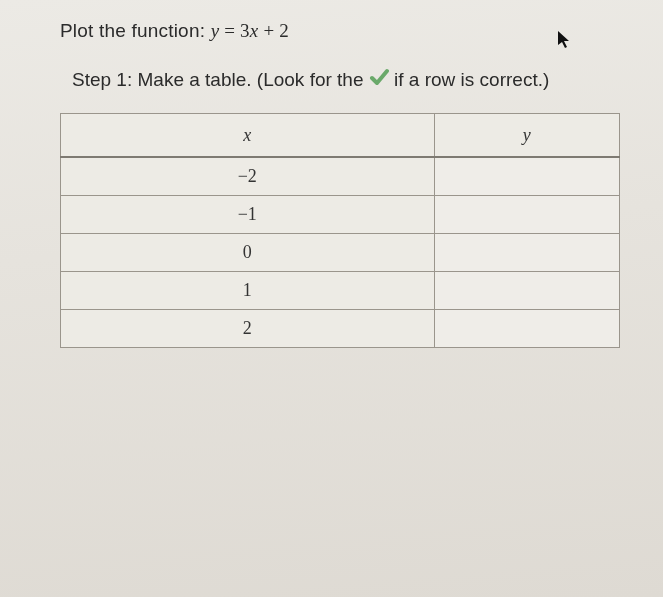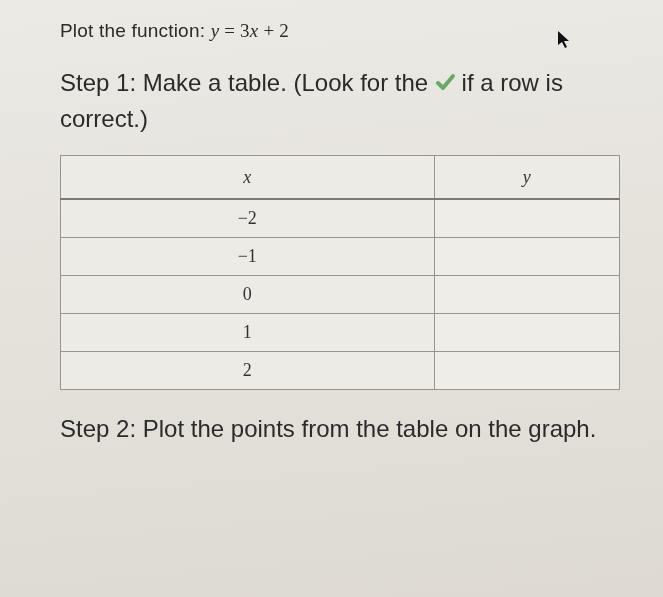--- a/index.html
+++ b/index.html
@@ -25,22 +25,22 @@
     pointer-events: none;
   }
   .prompt {
     font-size: 19px;
     margin-bottom: 24px;
     letter-spacing: 0.2px;
   }
   .math-i { font-style: italic; font-family: "Times New Roman", serif; }
   .math { font-family: "Times New Roman", serif; }
   .step {
-    font-size: 24px;
-    margin: 10px 0 18px 0;
+    font-size: 19px;
+    margin: 10px 0 18px 12px;
     line-height: 1.45;
   }
   .check {
     display: inline-block;
     vertical-align: middle;
   }
   table.data {
     border-collapse: collapse;
     width: 560px;
     margin: 6px 0 22px 0;
@@ -118,16 +118,15 @@
         <td>1</td>
         <td class="ycell"></td>
       </tr>
       <tr>
         <td>2</td>
         <td class="ycell"></td>
       </tr>
     </tbody>
   </table>
 
-  <div class="step">Step 2: Plot the points from the table on the graph.</div>
 
 
 </div>
 
 </body></html>

